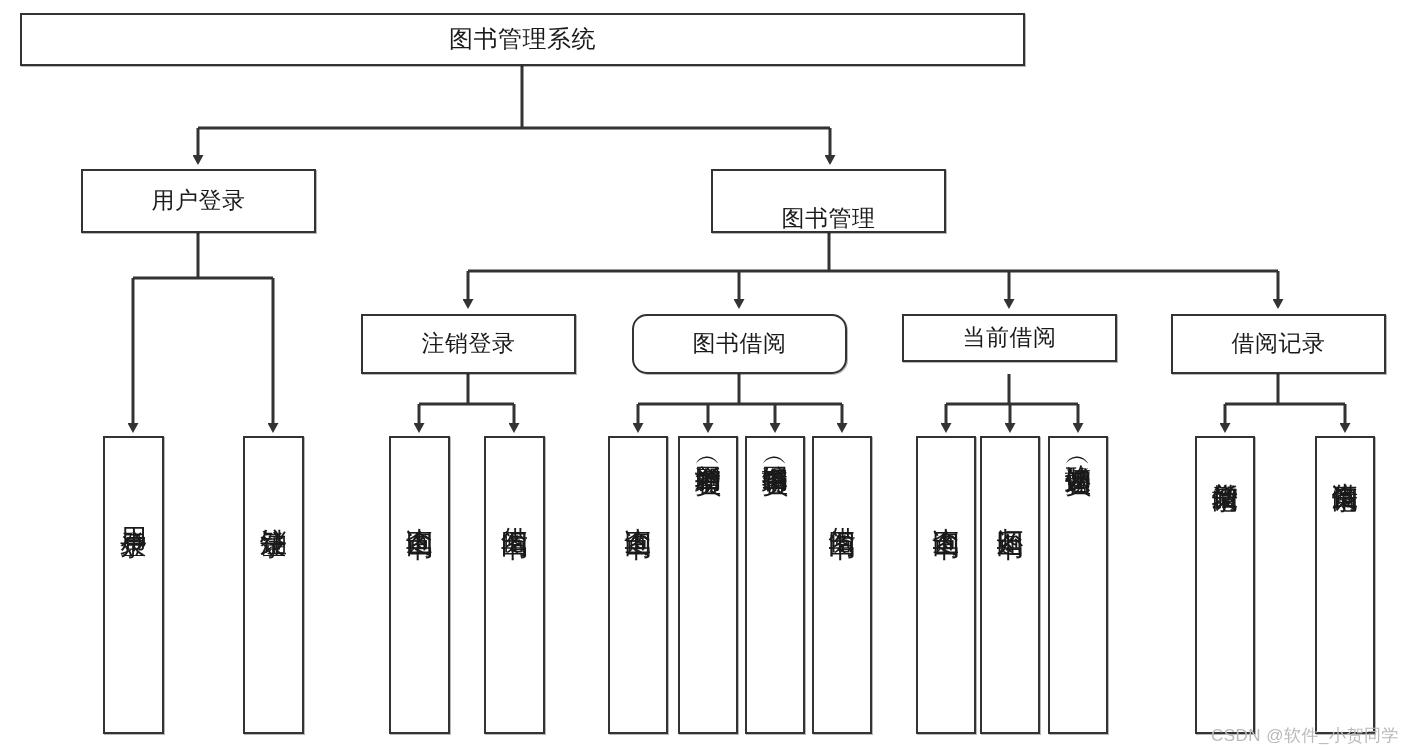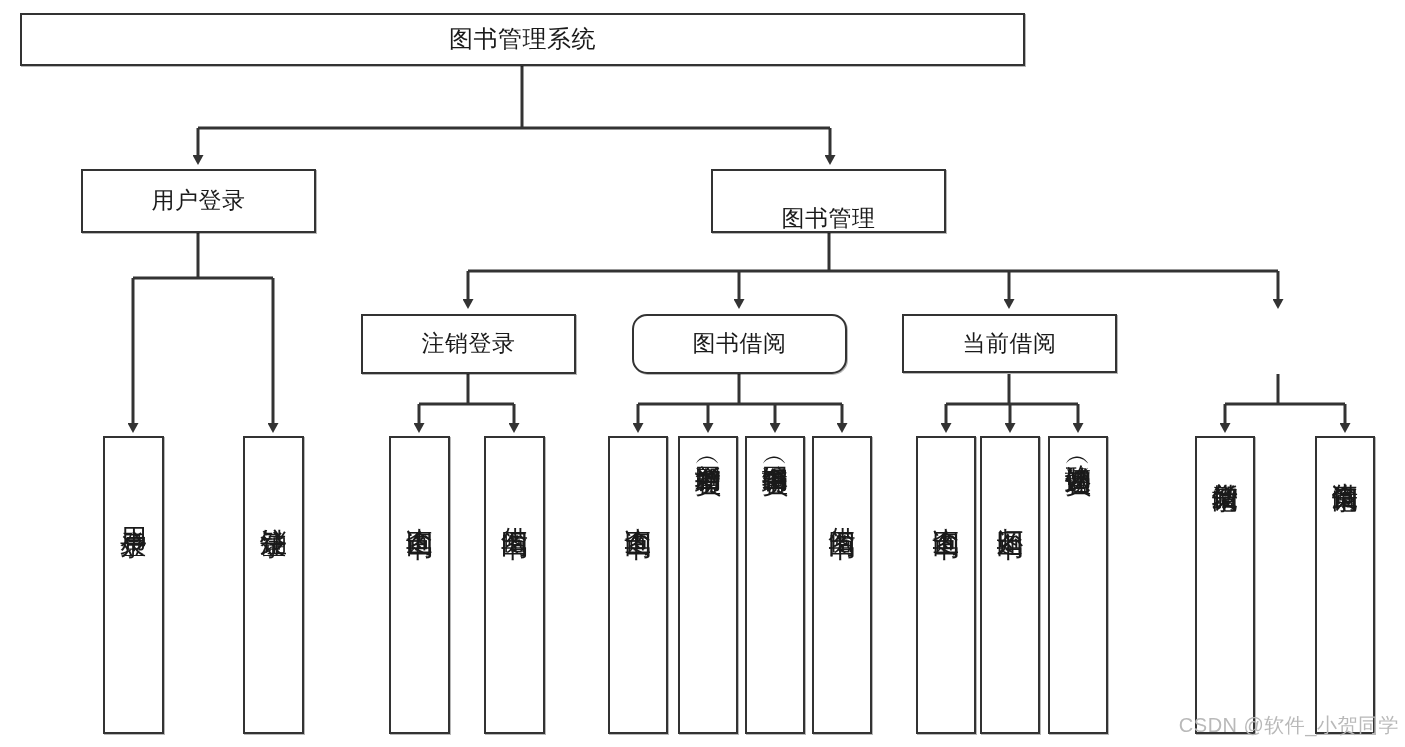--- a/index.html
+++ b/index.html
@@ -62,22 +62,22 @@
     letter-spacing: 2px;
     white-space: nowrap;
   }
   .node.vertical.tall .label {
     font-size: 26px;
     letter-spacing: 1px;
   }
   #watermark {
     position: absolute;
     right: 6px;
-    bottom: 8px;
-    font-size: 20px;
+    bottom: 0;
+    font-size: 17px;
     color: #b9b9b9;
     white-space: nowrap;
     letter-spacing: 0.5px;
     margin-left: 20px;
   }
 </style>
 </head>
 <body>
 
 <div id="canvas">
@@ -142,22 +142,25 @@
   <div class="node horizontal" style="left:711px; top:169px; width:235px; height:64px;align-items:flex-end;">
     <span class="label">图书管理</span>
   </div>
 
   <div class="node horizontal" style="left:361px; top:314px; width:215px; height:60px;">
     <span class="label">注销登录</span>
   </div>
   <div class="node horizontal" style="left:632px; top:314px; width:215px; height:60px;border-radius:15px;">
     <span class="label">图书借阅</span>
   </div>
-  <div class="node horizontal" style="left:902px; top:314px; width:215px; height:59px;">
+  <div class="node horizontal" style="left:902px; top:314px; width:215px; height:48px;">
     <span class="label">当前借阅</span>
+  </div>
+  <div class="node horizontal" style="left:1171px; top:314px; width:215px; height:60px;">
+    <span class="label">借阅记录</span>
   </div>
 
   <div class="node vertical" style="left:103px; top:436px; width:61px; height:298px; padding-top:68px;">
     <span class="label">用户登录</span>
   </div>
   <div class="node vertical" style="left:243px; top:436px; width:61px; height:298px; padding-top:68px;">
     <span class="label">注销登录</span>
   </div>
 
   <div class="node vertical" style="left:389px; top:436px; width:61px; height:298px; padding-top:68px;">

